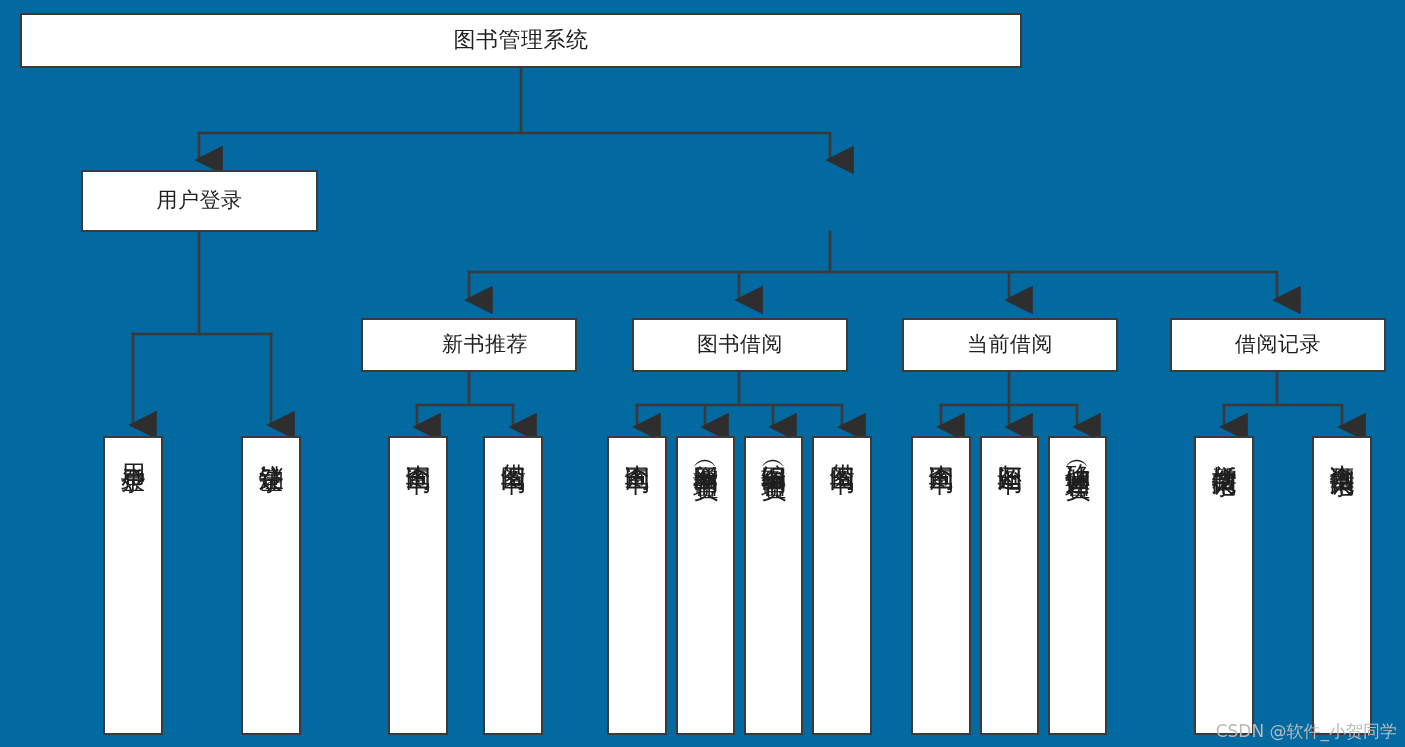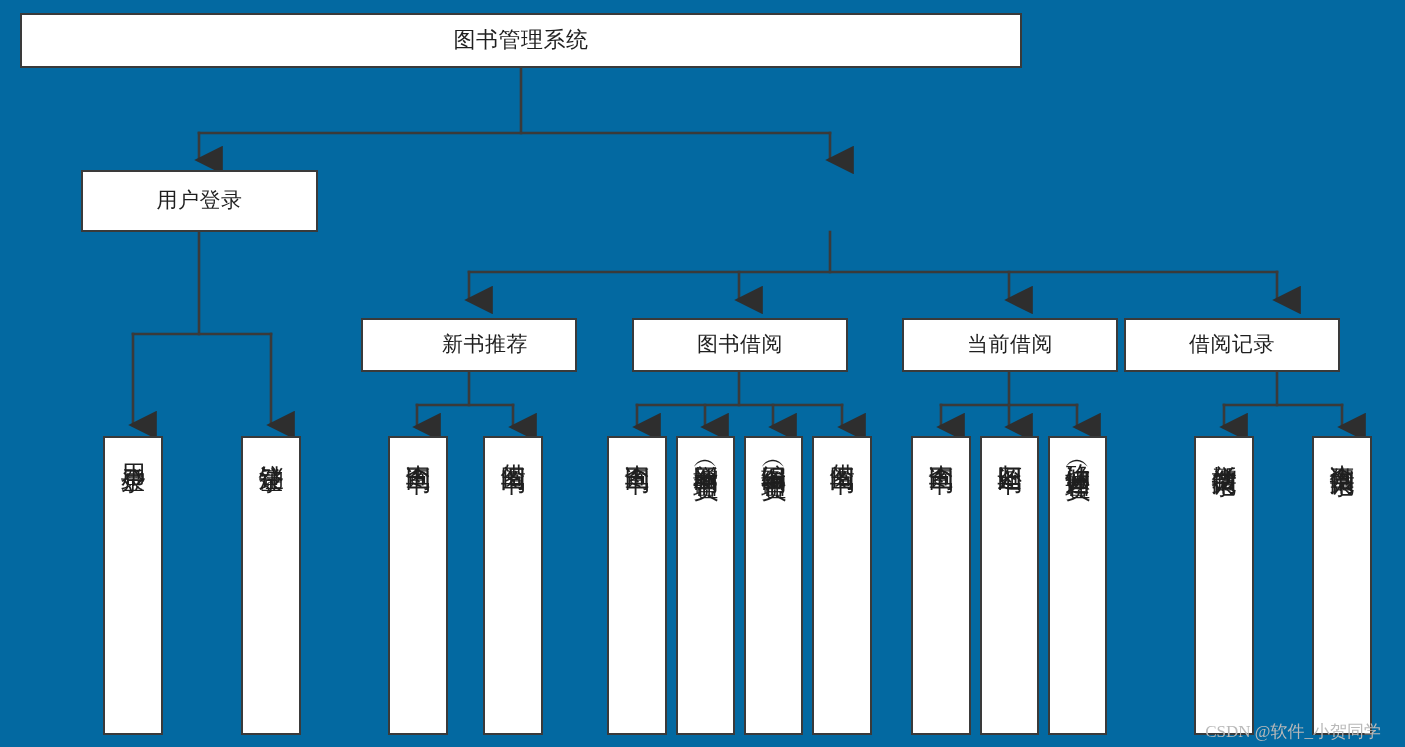--- a/index.html
+++ b/index.html
@@ -56,27 +56,26 @@
     writing-mode:vertical-rl;
     text-orientation:upright;
     font-size:25px;
     line-height:1.02;
     letter-spacing:2px;
     white-space:normal;
   }
   
   #watermark{
     position:absolute;
-    right:24px;
+    right:8px;
     bottom:4px;
     font-size:17px;
     color:#b9b9b9;
     white-space:nowrap;
     user-select:none;
-    font-family:Liberation Serif, serif;
   }
 </style>
 </head>
 <body>
 
 <div id="canvas">
 
   <svg id="wires" viewBox="0 0 1405 747" width="1405" height="747" xmlns="http://www.w3.org/2000/svg">
     <defs>
       <marker id="arrow" viewBox="0 0 12 12" refX="6" refY="10" markerWidth="11" markerHeight="11" orient="auto-start-reverse">
@@ -141,21 +140,21 @@
 
   <div class="node horiz" style="left:361px;top:318px;width:216px;height:54px;padding-left:32px;">
     <span class="label">新书推荐</span>
   </div>
   <div class="node horiz" style="left:632px;top:318px;width:216px;height:54px;">
     <span class="label">图书借阅</span>
   </div>
   <div class="node horiz" style="left:902px;top:318px;width:216px;height:54px;font-family:Liberation Serif, serif;">
     <span class="label">当前借阅</span>
   </div>
-  <div class="node horiz" style="left:1124px;top:318px;width:216px;height:54px;">
+  <div class="node horiz" style="left:1170px;top:318px;width:216px;height:54px;">
     <span class="label">借阅记录</span>
   </div>
 
   <div class="node vert" style="left:103px;top:436px;width:60px;height:299px;">
     <span class="label">用户登录</span>
   </div>
   <div class="node vert" style="left:241px;top:436px;width:60px;height:299px;">
     <span class="label">注销登录</span>
   </div>
 

